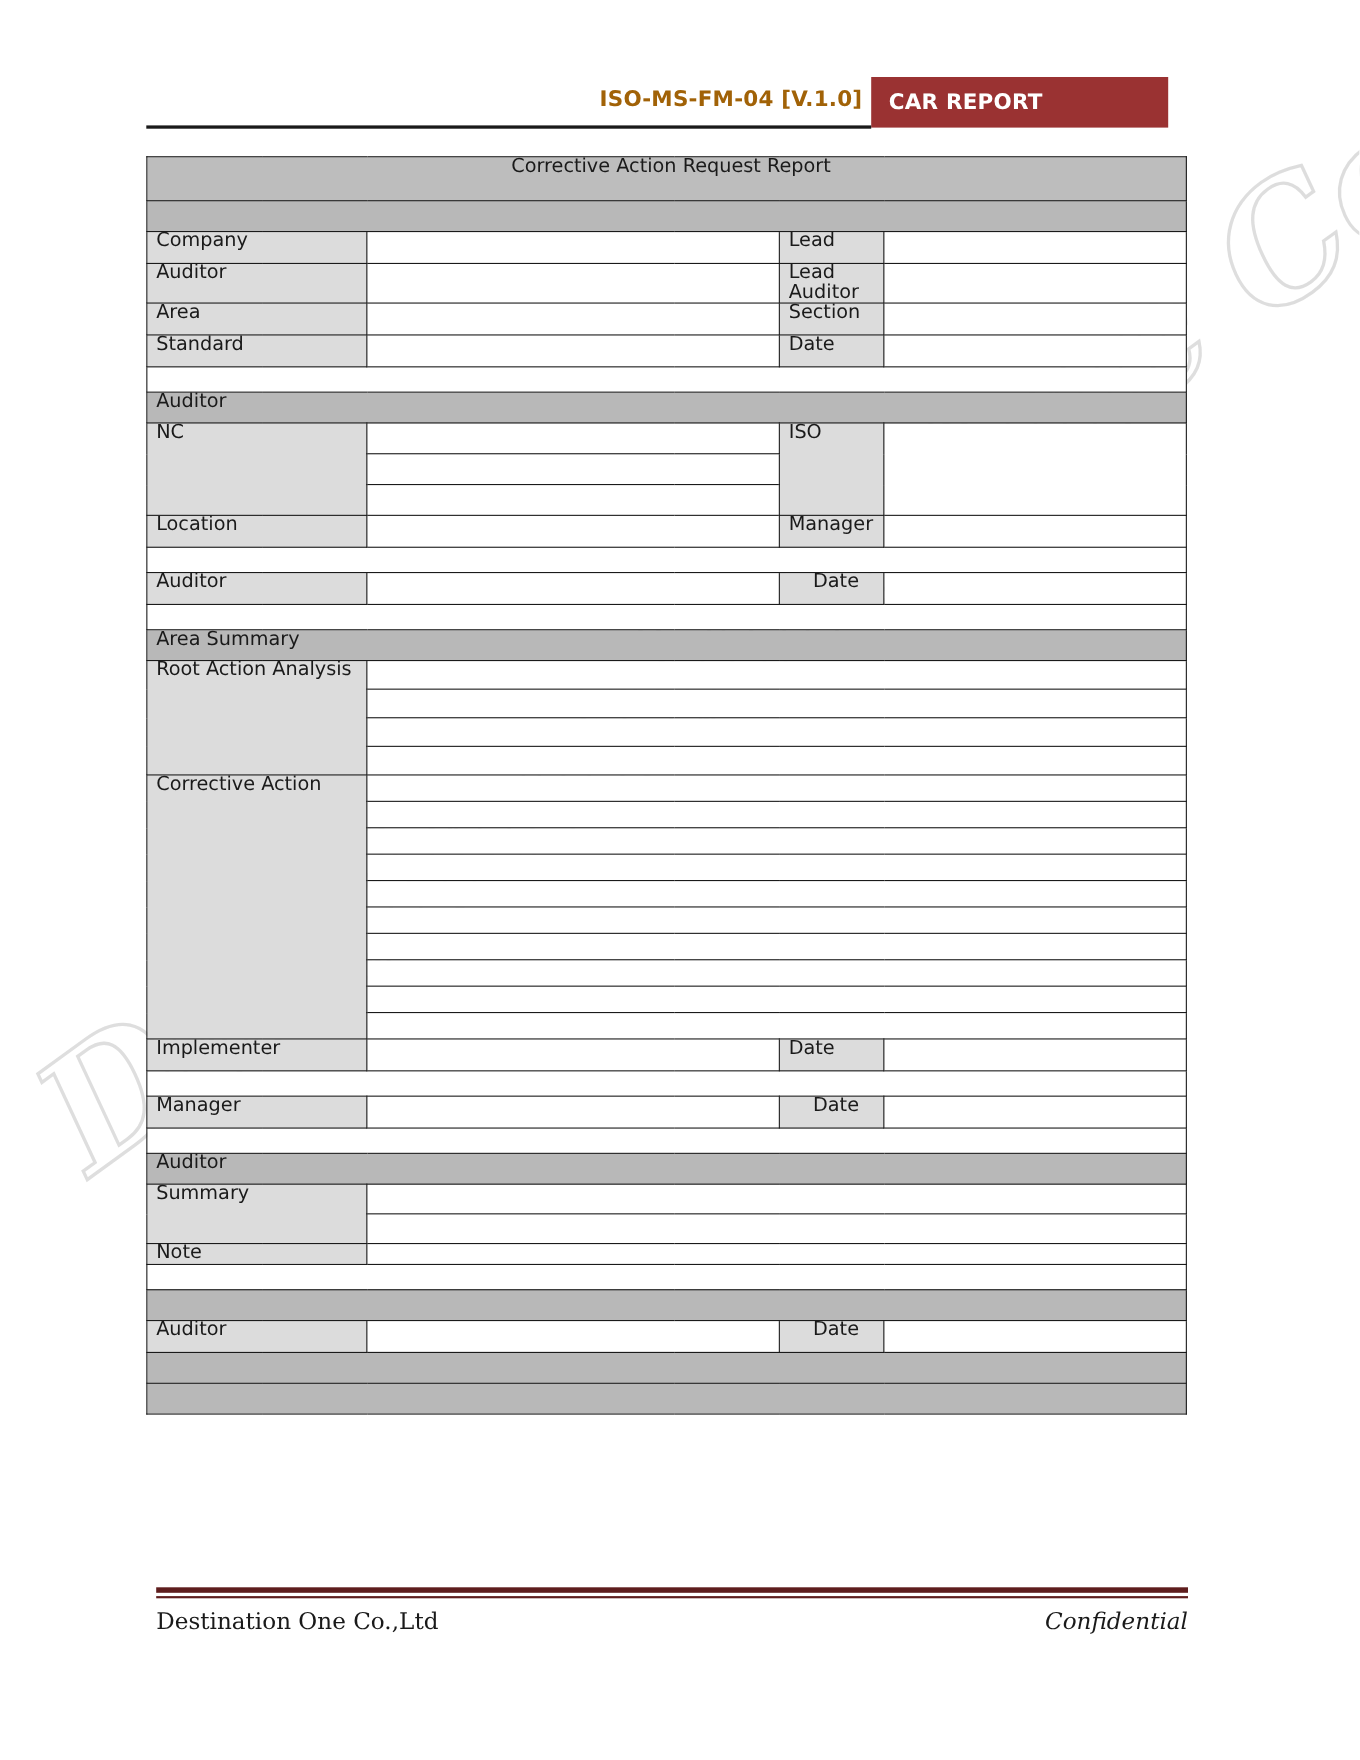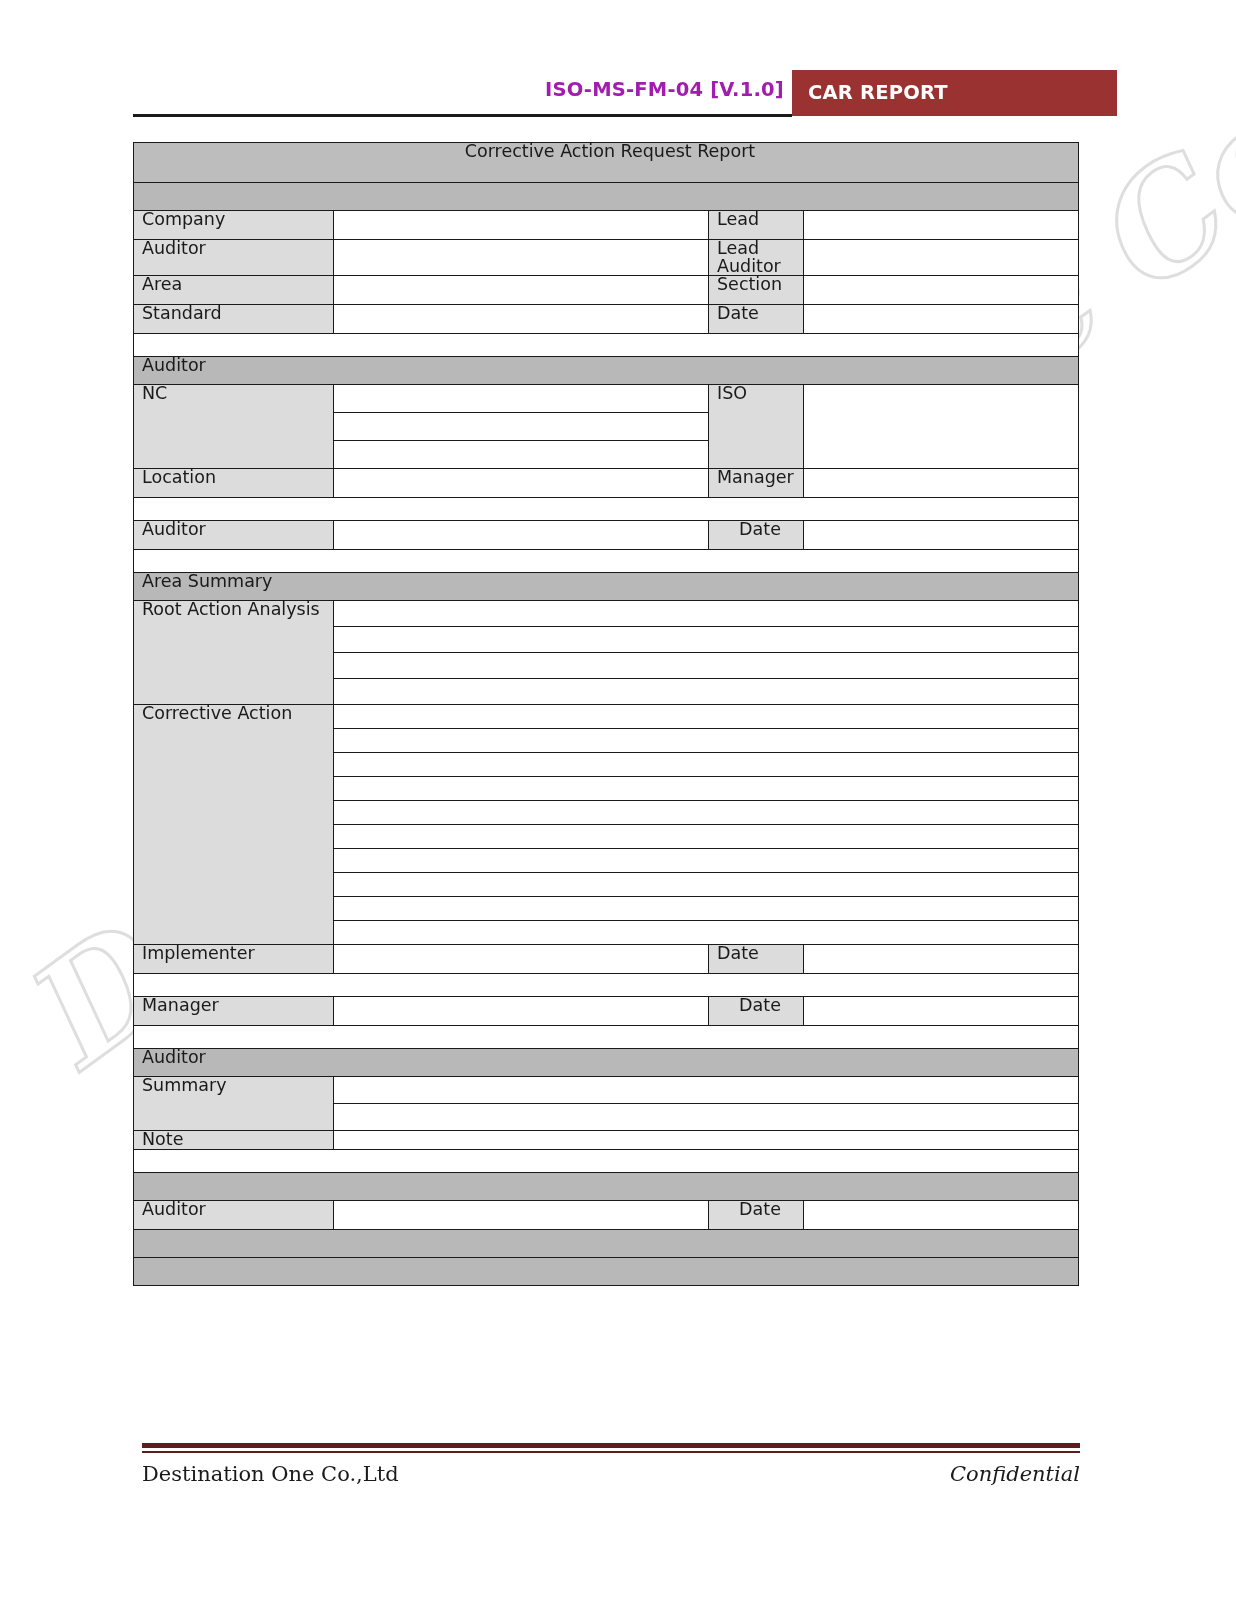--- a/index.html
+++ b/index.html
@@ -53,29 +53,29 @@
     left: 0; top: 0;
     width: 1236px; height: 130px;
     z-index: 10;
   }
   #hdr-code {
     position: absolute;
     right: 452px;
     top: 78px;
     font-size: 19.5px;
     font-weight: bold;
-    color: #a21caf;
+    color: #a16207;
     letter-spacing: 0.2px;
     white-space: nowrap;
     margin-left: 23px;
   }
   #hdr-band {
     position: absolute;
     left: 792px; top: 70px;
-    width: 325px; height: 46px;
+    width: 270px; height: 46px;
     background: #9a3232;
   }
   #hdr-band-label {
     position: absolute;
     left: 16px; top: 11px;
     font-size: 19.5px;
     font-weight: bold;
     color: #ffffff;
     letter-spacing: 0.2px;
     white-space: nowrap;

